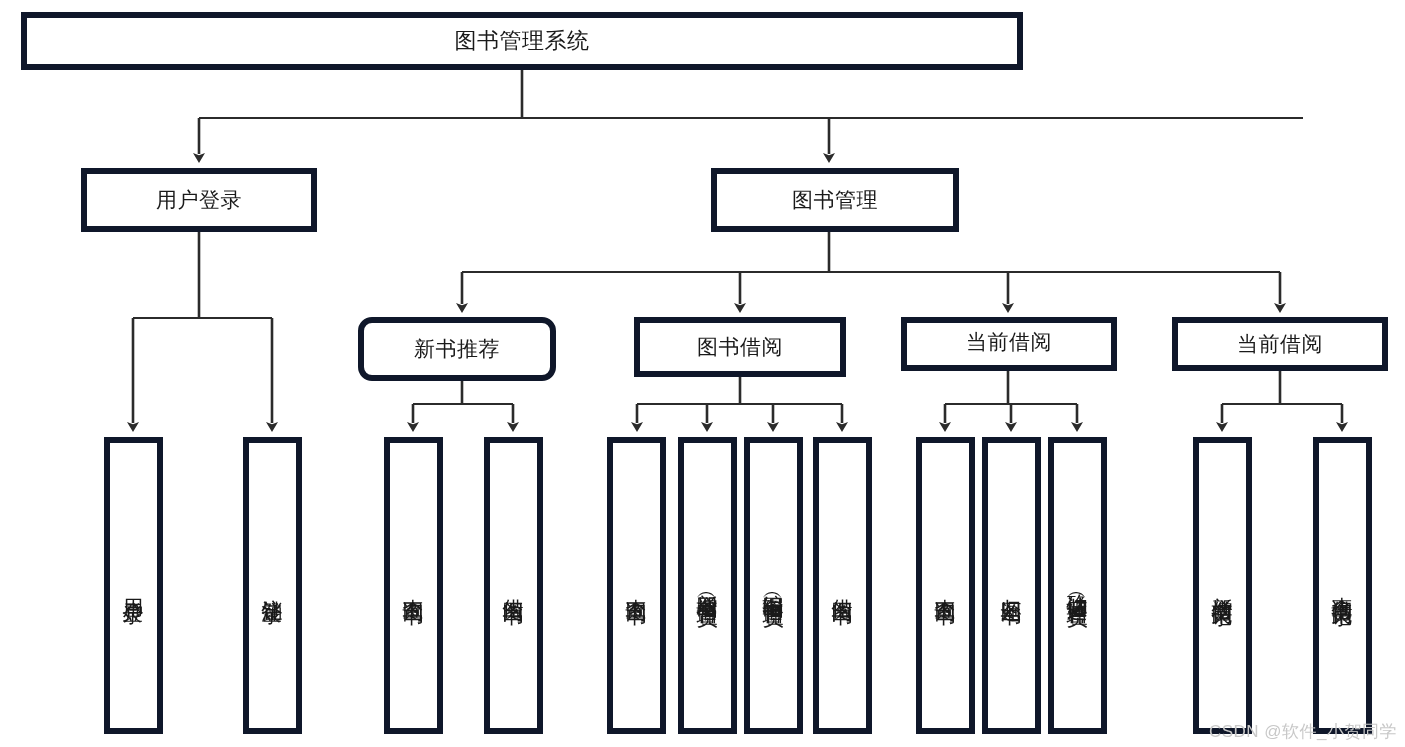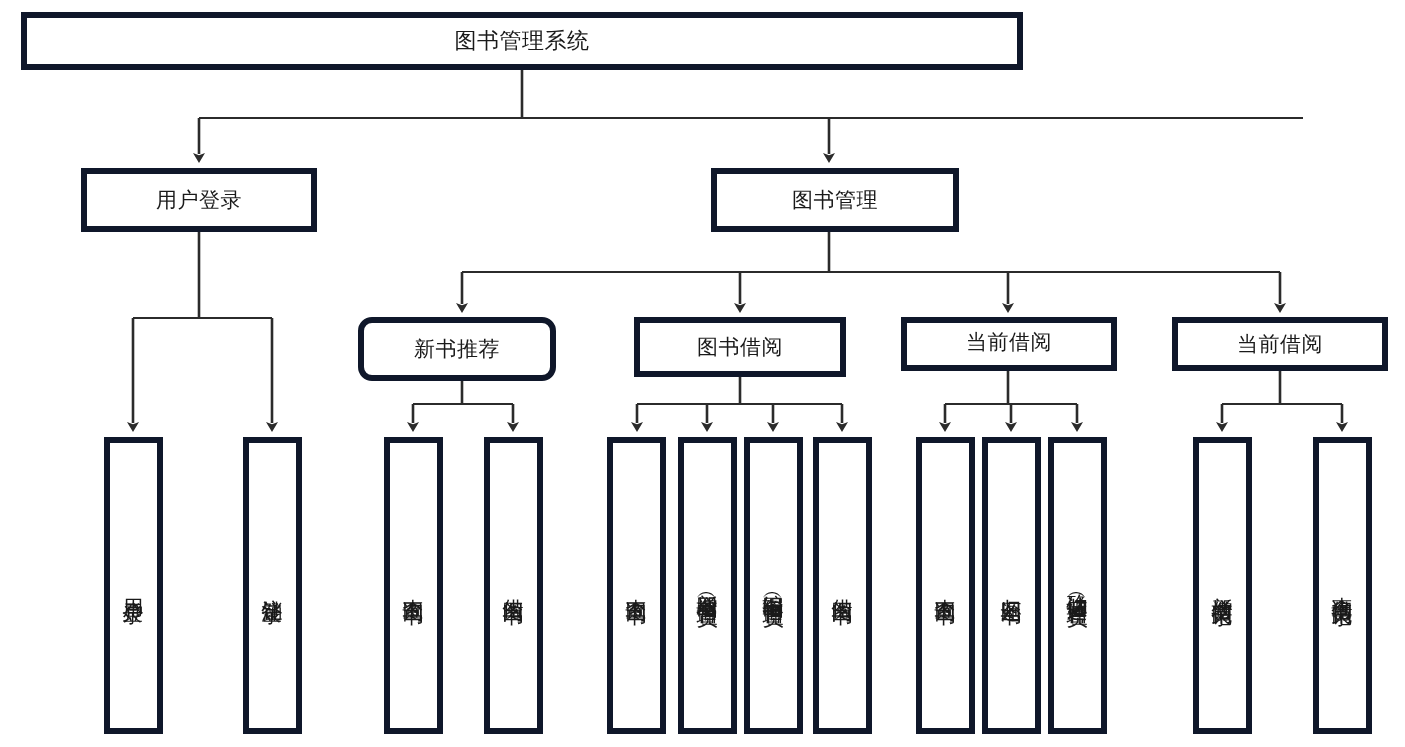--- a/index.html
+++ b/index.html
@@ -213,14 +213,15 @@
   </div>
 
   <div class="node vertical" style="left:1193px; top:437px; width:59px; height:297px;">
     <span class="node-label">新增借阅记录</span>
   </div>
 
   <div class="node vertical" style="left:1313px; top:437px; width:59px; height:297px;">
     <span class="node-label">查询借阅记录</span>
   </div>
 
+  <div class="watermark">CSDN @软件_小贺同学</div>
 
 </div>
 
 </body></html>

